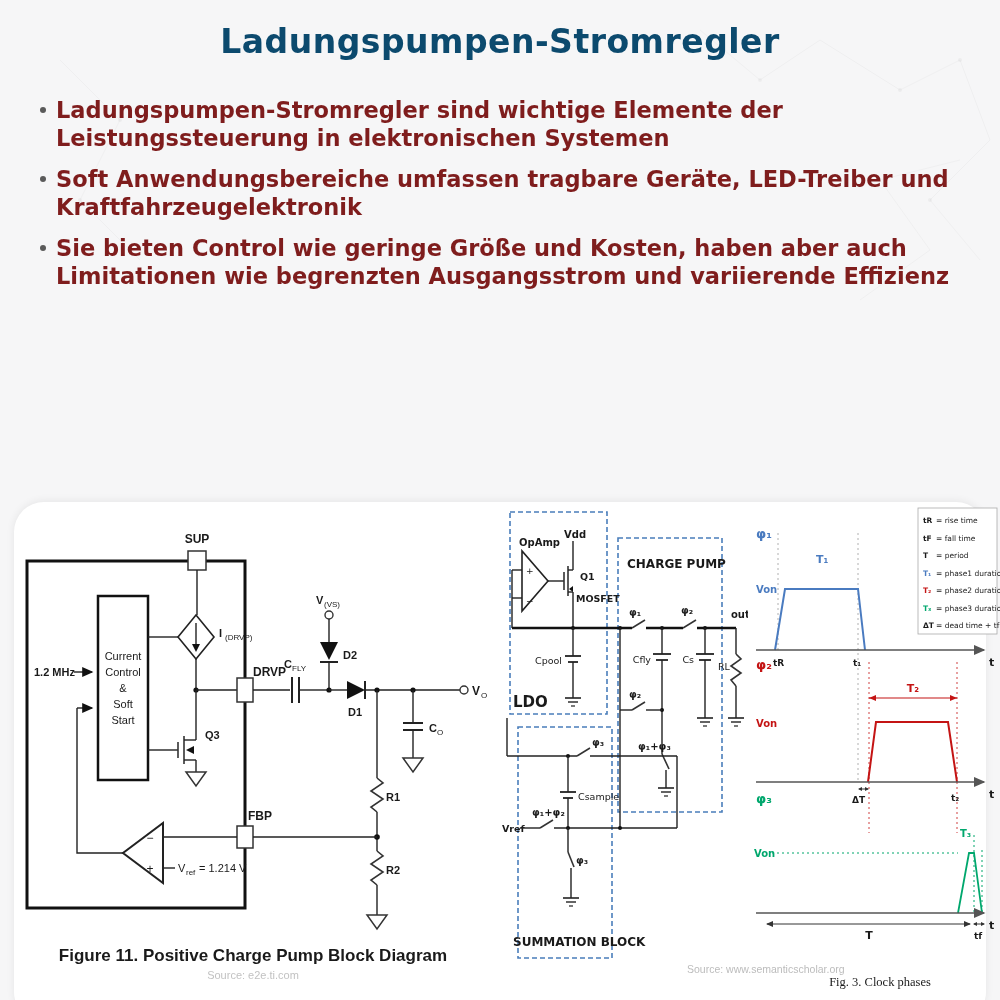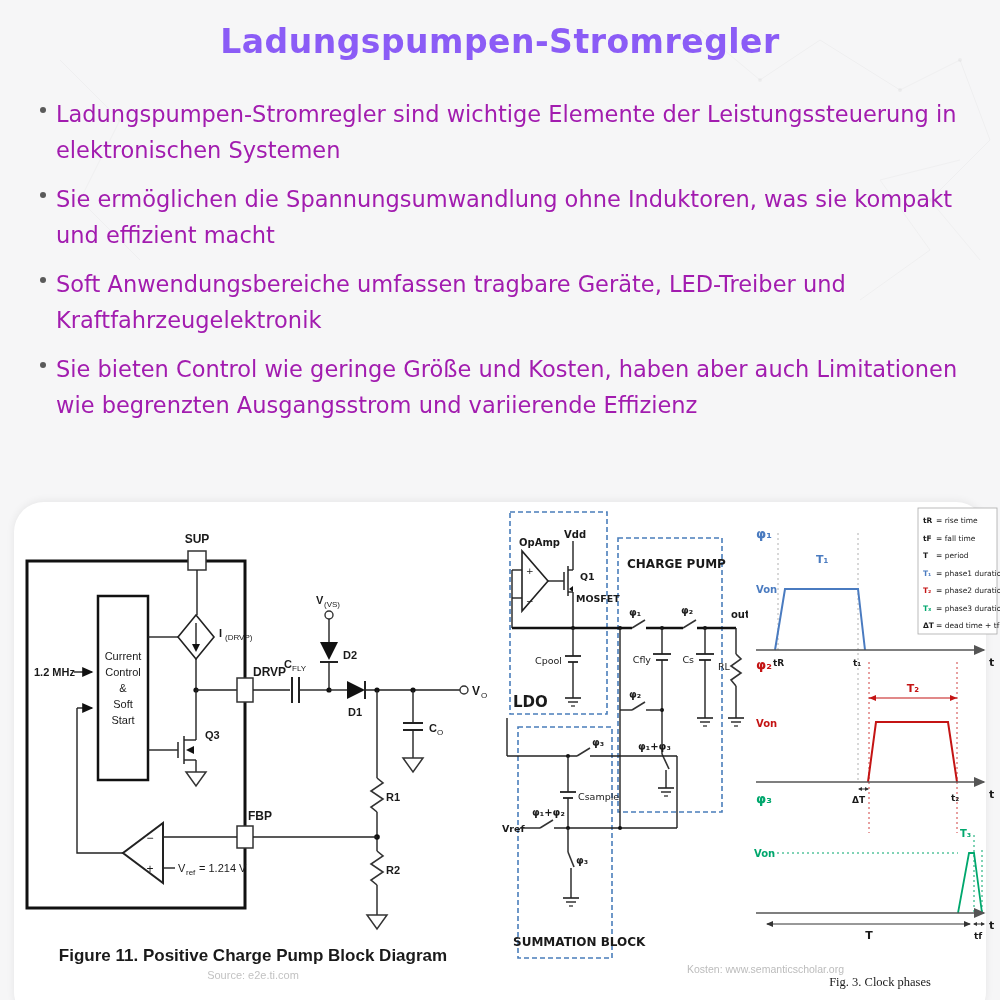--- a/index.html
+++ b/index.html
@@ -1,23 +1,23 @@
 <!DOCTYPE html>
 <html><head>
 <meta charset="utf-8">
 <style>
   html,body{margin:0;padding:0;}
   body{width:1000px;height:1000px;overflow:hidden;background:#f6f6f7;
        font-family:"DejaVu Sans","Liberation Sans",sans-serif;}
   .page{position:relative;width:1000px;height:1000px;}
   .bg-texture{position:absolute;inset:0;pointer-events:none;}
   h1.title{position:absolute;top:22px;left:0;width:1000px;margin:0;text-align:center;
-       font-size:33px;font-weight:bold;letter-spacing:.5px;color:#8b5cf6;}
+       font-size:33px;font-weight:bold;letter-spacing:.5px;color:#0c4a6e;}
   .bullets{position:absolute;top:96px;left:40px;width:925px;margin:0;padding:0;list-style:none;}
-  .bullets li{display:flex;margin:0 0 13px 0;font-size:22.5px;line-height:36px;color:#a21caf;}
+  .bullets li{display:flex;margin:0 0 13px 0;font-size:22.5px;line-height:28px;color:#7f1d1d;font-weight:bold;}
   .bullets .dot{flex:0 0 auto;width:6px;height:6px;border-radius:50%;background:#5a5a5a;
        margin:11px 10px 0 0;}
   .panel{position:absolute;left:14px;top:502px;width:972px;height:520px;background:#ffffff;
        border-radius:30px;box-shadow:0 -1px 8px rgba(0,0,0,.07);}
   .figsvg{position:absolute;}
   #fig1{left:20px;top:510px;}
   #fig2{left:500px;top:508px;}
   #fig3{left:748px;top:505px;}
   svg text{font-family:"DejaVu Sans",sans-serif;fill:#1a1a1a;stroke:none;}
   text.f1t{font-family:"Liberation Sans",sans-serif;}
@@ -60,24 +60,20 @@
 
   <h1 class="title">Ladungspumpen-Stromregler</h1>
 
   <ul class="bullets">
     <li>
         <span class="dot"></span>
         <span>Ladungspumpen-Stromregler sind wichtige Elemente der Leistungssteuerung in elektronischen Systemen</span>
       </li>
     <li>
         <span class="dot"></span>
-        <span>Sie ermöglichen die Spannungsumwandlung ohne Induktoren, was sie kompakt und effizient macht</span>
-      </li>
-    <li>
-        <span class="dot"></span>
         <span>Soft Anwendungsbereiche umfassen tragbare Geräte, LED-Treiber und Kraftfahrzeugelektronik</span>
       </li>
     <li>
         <span class="dot"></span>
         <span>Sie bieten Control wie geringe Größe und Kosten, haben aber auch Limitationen wie begrenzten Ausgangsstrom und variierende Effizienz</span>
       </li>
   </ul>
 
   <div class="panel"></div>
 
@@ -435,15 +431,15 @@
       <line x1="226" y1="419" x2="236" y2="419" stroke="#333" stroke-width="1"></line>
       <polygon points="225,419 229,417 229,421" fill="#333"></polygon>
       <polygon points="237,419 233,417 233,421" fill="#333"></polygon>
     </g>
     <text class="t11 b" x="121" y="434" text-anchor="middle">T</text>
     <text class="t9 b" x="226" y="434">tf</text>
 
     <text x="132" y="481" text-anchor="middle" style="font-family:'Liberation Serif',serif;font-size:12.5px;">Fig. 3.  Clock phases</text>
   </svg>
 
-  <div class="src2">Kosten: www.semanticscholar.org</div>
+  <div class="src2">Source: www.semanticscholar.org</div>
 
 </div>
 
 </body></html>

